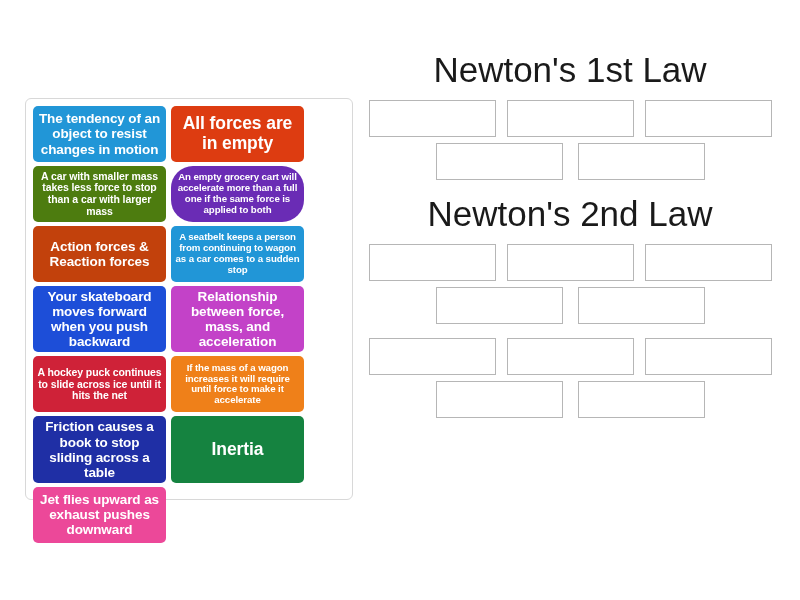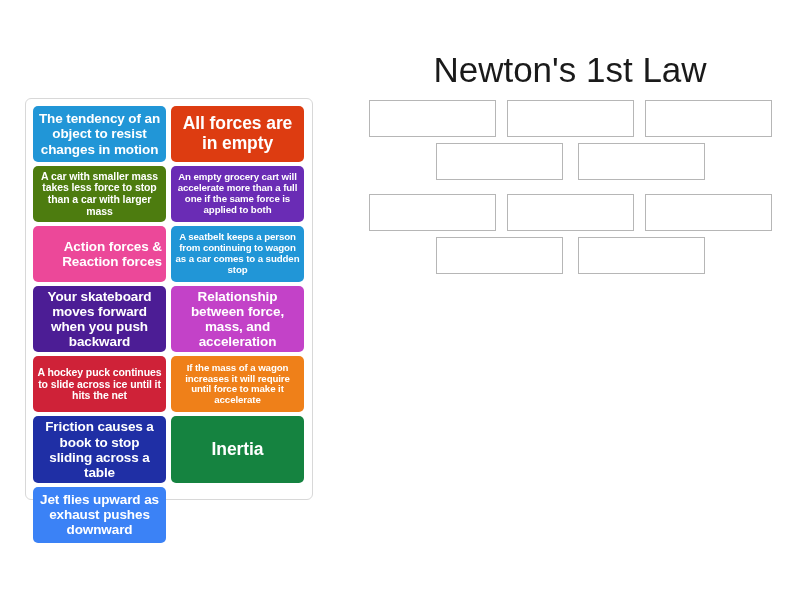--- a/index.html
+++ b/index.html
@@ -20,21 +20,21 @@
     width: 800px;
     height: 600px;
     background: #ffffff;
   }
 
   
   .tile-tray {
     position: absolute;
     left: 25px;
     top: 98px;
-    width: 288px;
+    width: 328px;
     height: 402px;
     background: #ffffff;
     border: 1px solid #d8d8d8;
     border-radius: 6px;
     box-sizing: border-box;
     padding: 7px 7px;
   }
 
   .tile-grid {
     display: flex;
@@ -123,36 +123,48 @@
 </head>
 <body>
 
 <div id="app">
 
   <div class="tile-tray">
     <div class="tile-grid" id="tile-grid">
         <div class="tile fs-md" style="background: rgb(33, 150, 215);">The tendency of an object to resist changes in motion</div>
         <div class="tile fs-lg" style="background: rgb(221, 60, 17);">All forces are in empty</div>
         <div class="tile fs-sm" style="background: #4d7c0f;">A car with smaller mass takes less force to stop than a car with larger mass</div>
-        <div class="tile fs-xs" style="background: rgb(106, 44, 181);">An empty grocery cart will accelerate more than a full one if the same force is applied to both</div>
-        <div class="tile fs-md" style="background: #ec4899; text-align: right;">Action forces &amp; Reaction forces</div>
+        <div class="tile fs-xs" style="background: rgb(106, 44, 181); border-radius: 22px;">An empty grocery cart will accelerate more than a full one if the same force is applied to both</div>
+        <div class="tile fs-md" style="background: #c2410c;">Action forces &amp; Reaction forces</div>
         <div class="tile fs-xs" style="background: rgb(33, 150, 215);">A seatbelt keeps a person from continuing to wagon as a car comes to a sudden stop</div>
-        <div class="tile fs-md" style="background: #4c1d95;">Your skateboard moves forward when you push backward</div>
+        <div class="tile fs-md" style="background: #1d4ed8;">Your skateboard moves forward when you push backward</div>
         <div class="tile fs-md" style="background: rgb(195, 66, 200);">Relationship between force, mass, and acceleration</div>
         <div class="tile fs-sm" style="background: rgb(207, 34, 56);">A hockey puck continues to slide across ice until it hits the net</div>
         <div class="tile fs-xs" style="background: rgb(239, 128, 25);">If the mass of a wagon increases it will require until force to make it accelerate</div>
         <div class="tile fs-md" style="background: rgb(31, 47, 165);">Friction causes a book to stop sliding across a table</div>
         <div class="tile fs-lg" style="background: rgb(21, 131, 64);">Inertia</div>
-        <div class="tile fs-md" style="background: #3b82f6;">Jet flies upward as exhaust pushes downward</div>
+        <div class="tile fs-md" style="background: #ec4899;">Jet flies upward as exhaust pushes downward</div>
       </div>
   </div>
 
   <div class="categories" id="categories">
       <div class="category cat-1">
         <div class="category-title">Newton's 1st Law</div>
+        <div class="slot-row row-a">
+          <div class="slot s1"></div>
+          <div class="slot s2"></div>
+          <div class="slot s3"></div>
+        </div>
+        <div class="slot-row row-b">
+          <div class="slot s1"></div>
+          <div class="slot s2"></div>
+        </div>
+      </div>
+      <div class="category cat-2">
+        <div class="category-title">Newton's 2nd Law</div>
         <div class="slot-row row-a">
           <div class="slot s1"></div>
           <div class="slot s2"></div>
           <div class="slot s3"></div>
         </div>
         <div class="slot-row row-b">
           <div class="slot s1"></div>
           <div class="slot s2"></div>
         </div>
       </div>

